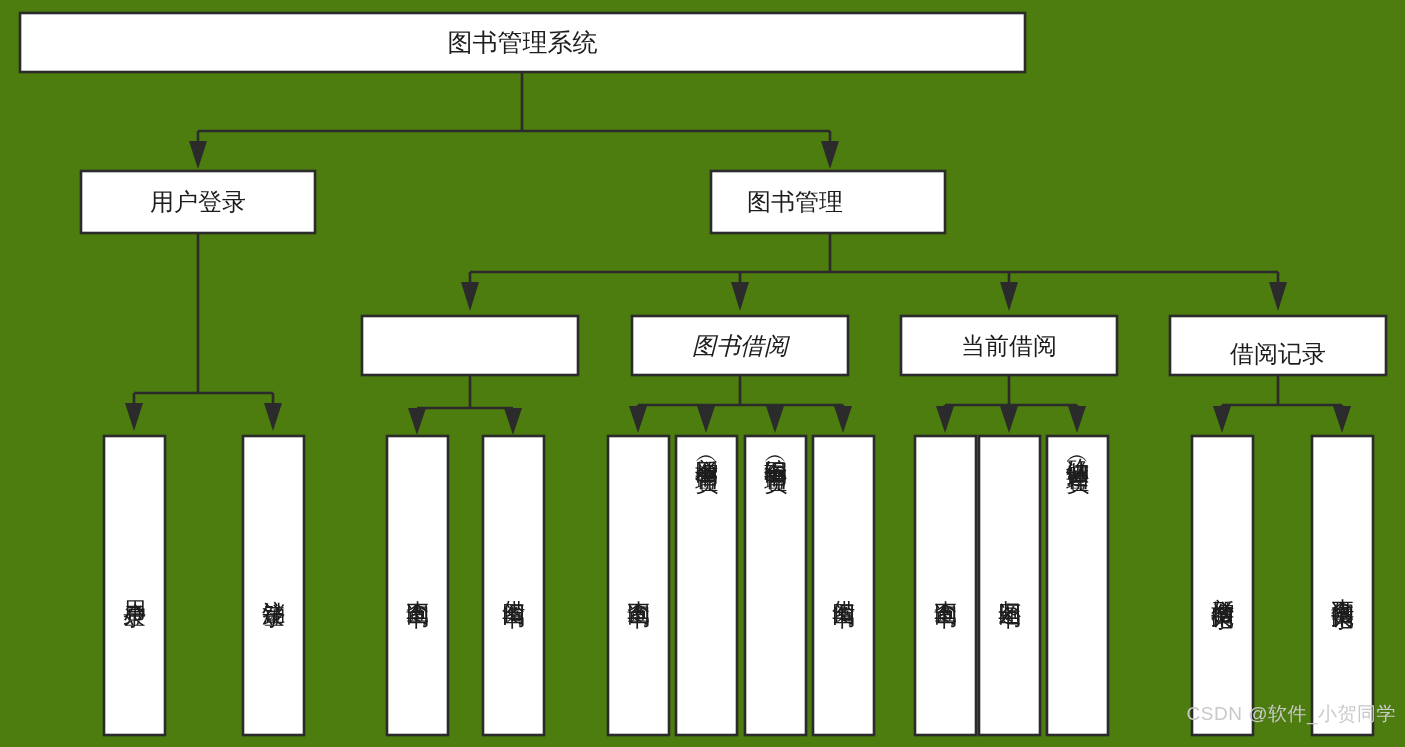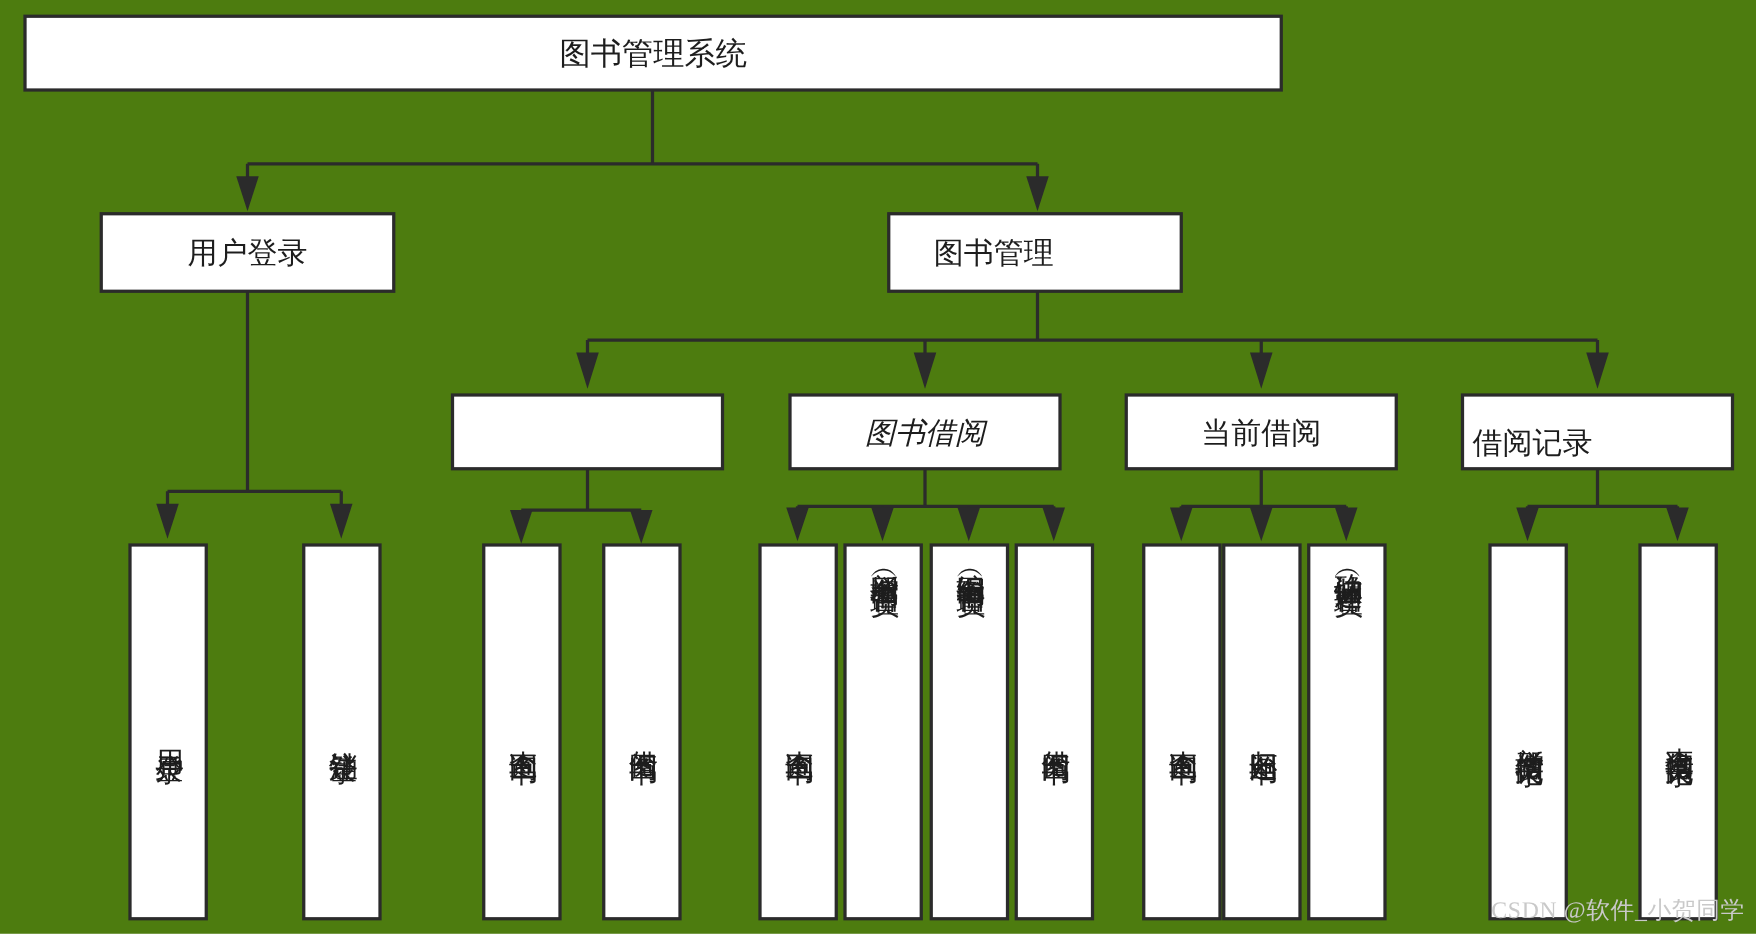--- a/index.html
+++ b/index.html
@@ -72,22 +72,22 @@
     font-size: 24px;
     color: #1d1d1d;
     white-space: nowrap;
   }
   .title-label {
     font-size: 25px;
   }
   #watermark {
     position: absolute;
     right: 9px;
-    bottom: 6px;
-    font-family: Liberation Serif, serif;
+    bottom: 20px;
+    font-family: Liberation Sans, sans-serif;
     font-size: 19px;
     color: #c9c9c9;
     letter-spacing: 0.5px;
     white-space: nowrap;
     user-select: none;
     text-align: center;
   }
 </style>
 </head>
 <body>
@@ -212,21 +212,21 @@
   <div class="hlabel-wrap" style="left:678px; top:171px; width:234px; height:62px;">
     <span class="hlabel">图书管理</span>
   </div>
 
   <div class="hlabel-wrap" style="left:632px; top:316px; width:216px; height:59px;font-style:italic;">
     <span class="hlabel">图书借阅</span>
   </div>
   <div class="hlabel-wrap" style="left:901px; top:316px; width:216px; height:59px;">
     <span class="hlabel">当前借阅</span>
   </div>
-  <div class="hlabel-wrap" style="left:1118px; top:316px; width:216px; height:76px;">
+  <div class="hlabel-wrap" style="left:1170px; top:316px; width:216px; height:76px;">
     <span class="hlabel">借阅记录</span>
   </div>
 
   <div class="vlabel-wrap" style="left:104px; top:436px; width:61px; height:299px;">
     <span class="vlabel">用户登录</span>
   </div>
   <div class="vlabel-wrap" style="left:243px; top:436px; width:61px; height:299px;">
     <span class="vlabel">注销登录</span>
   </div>
 

